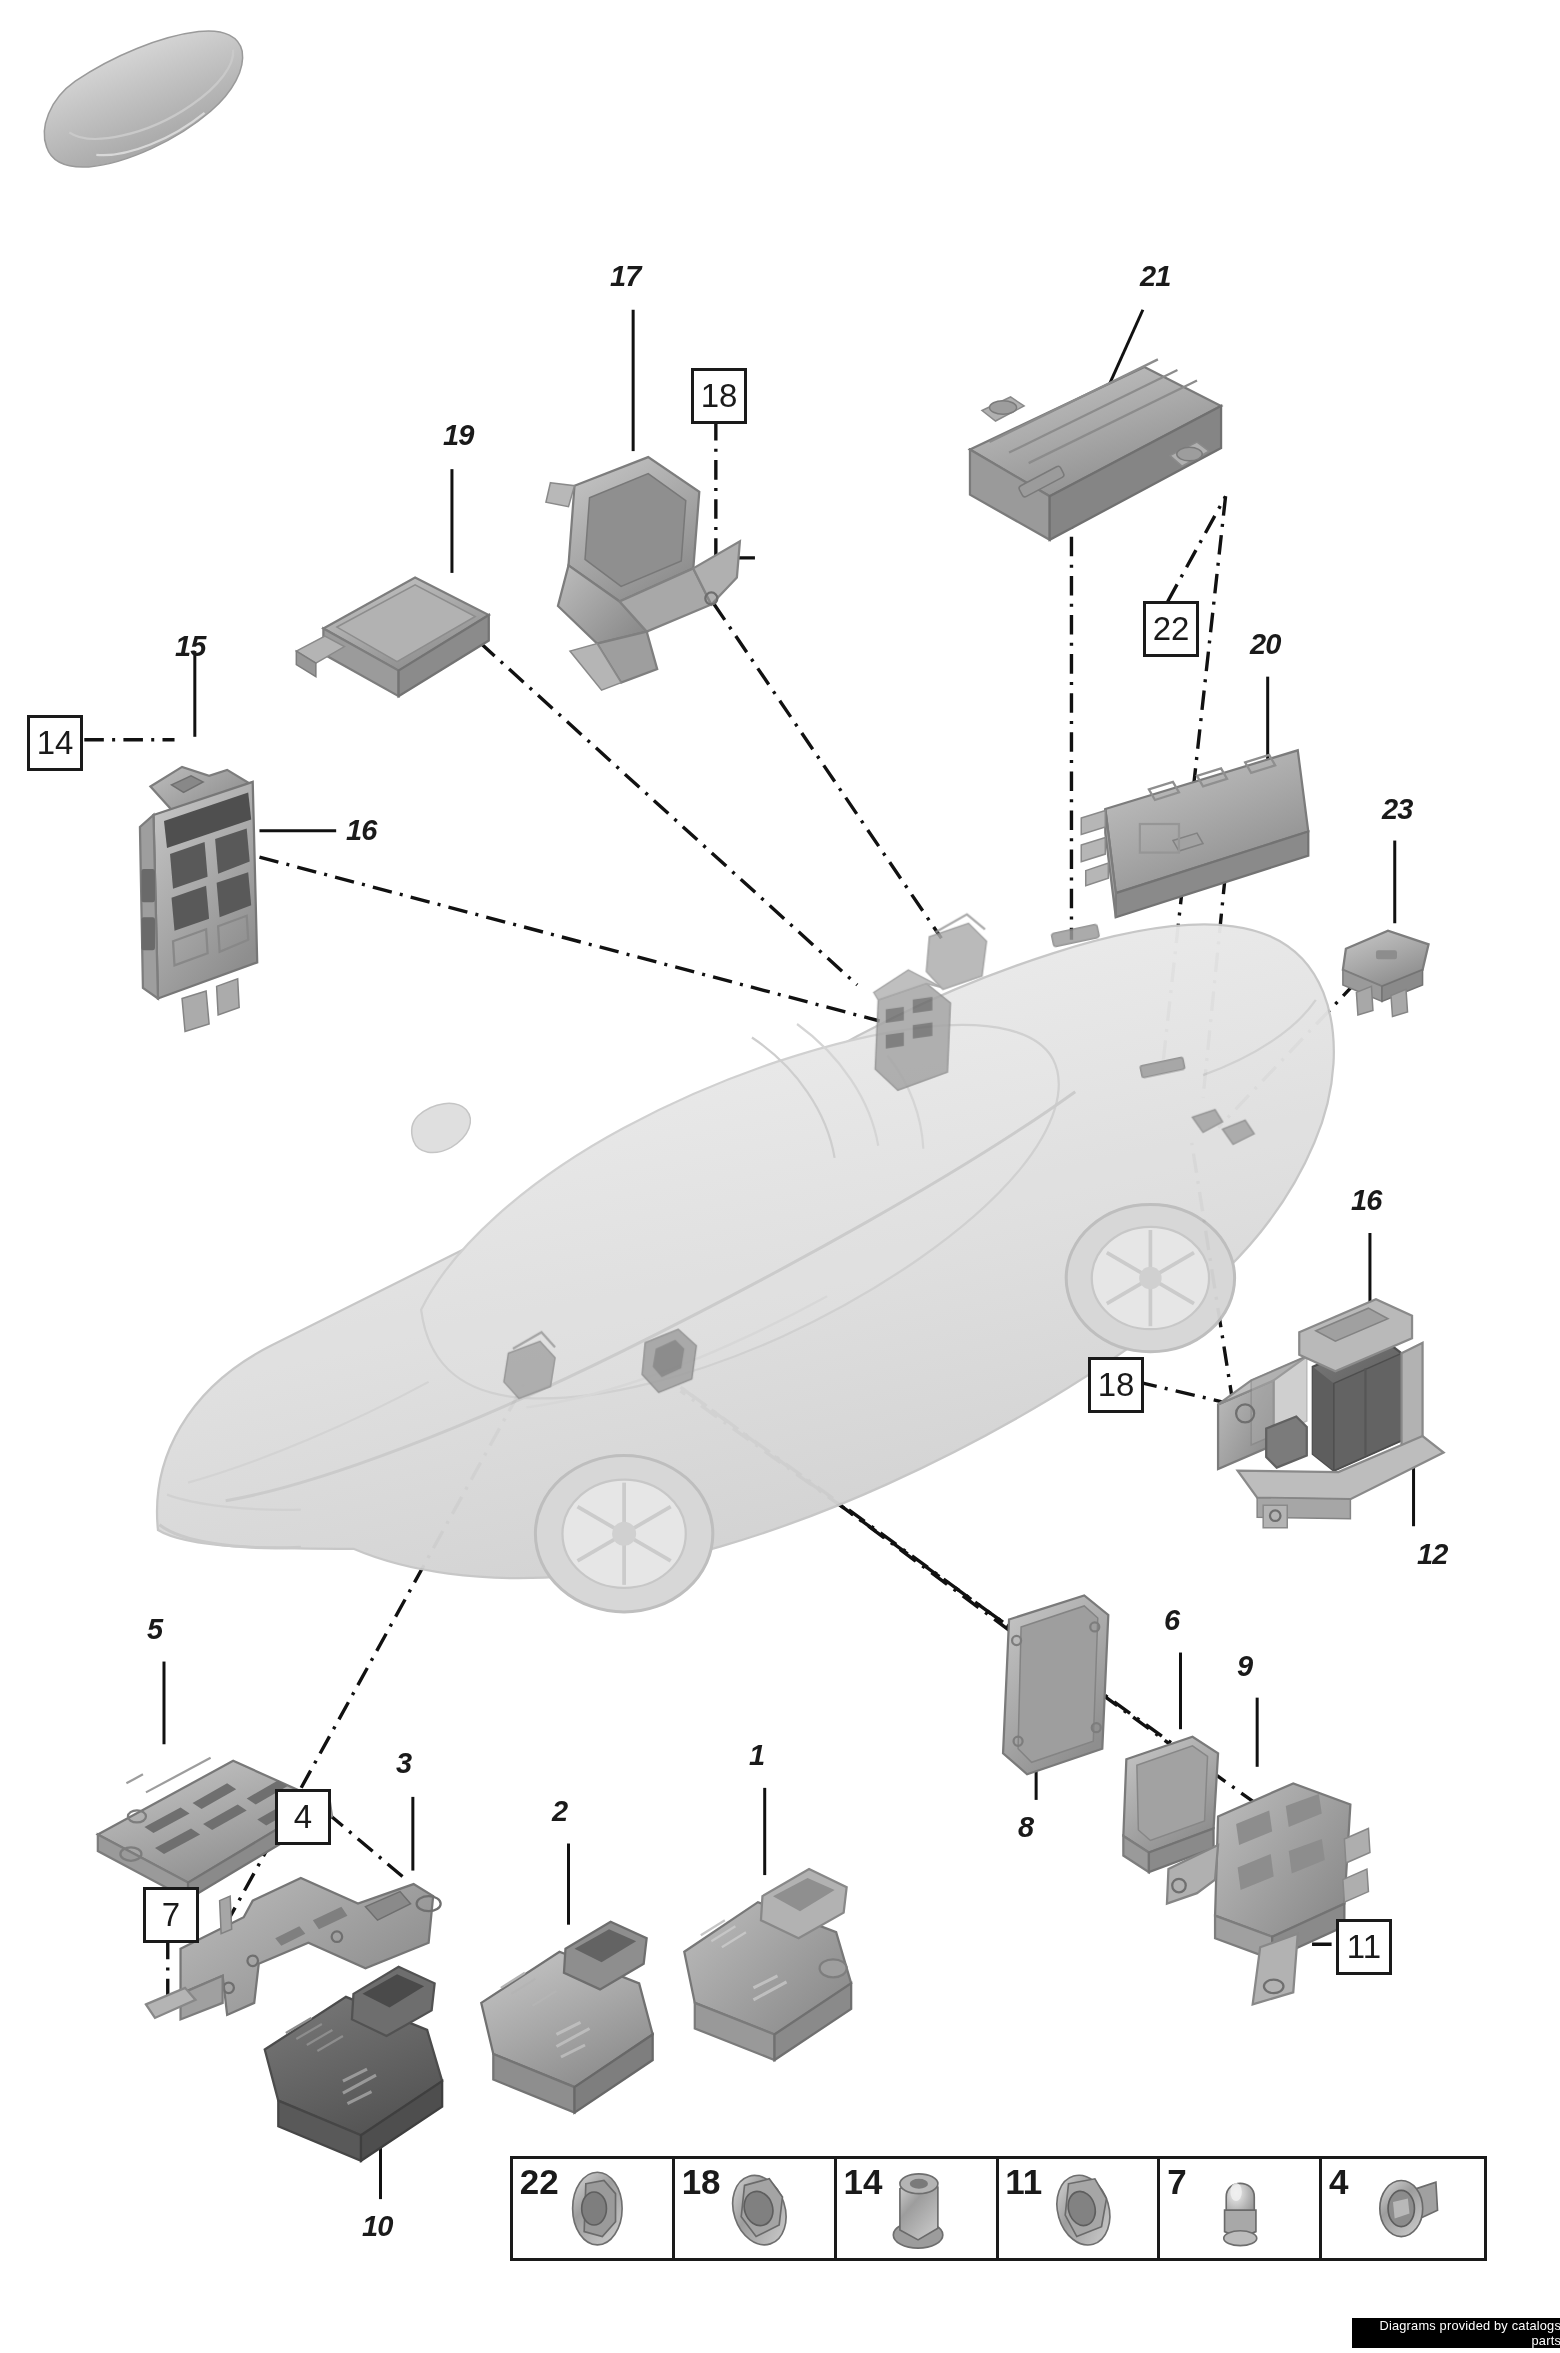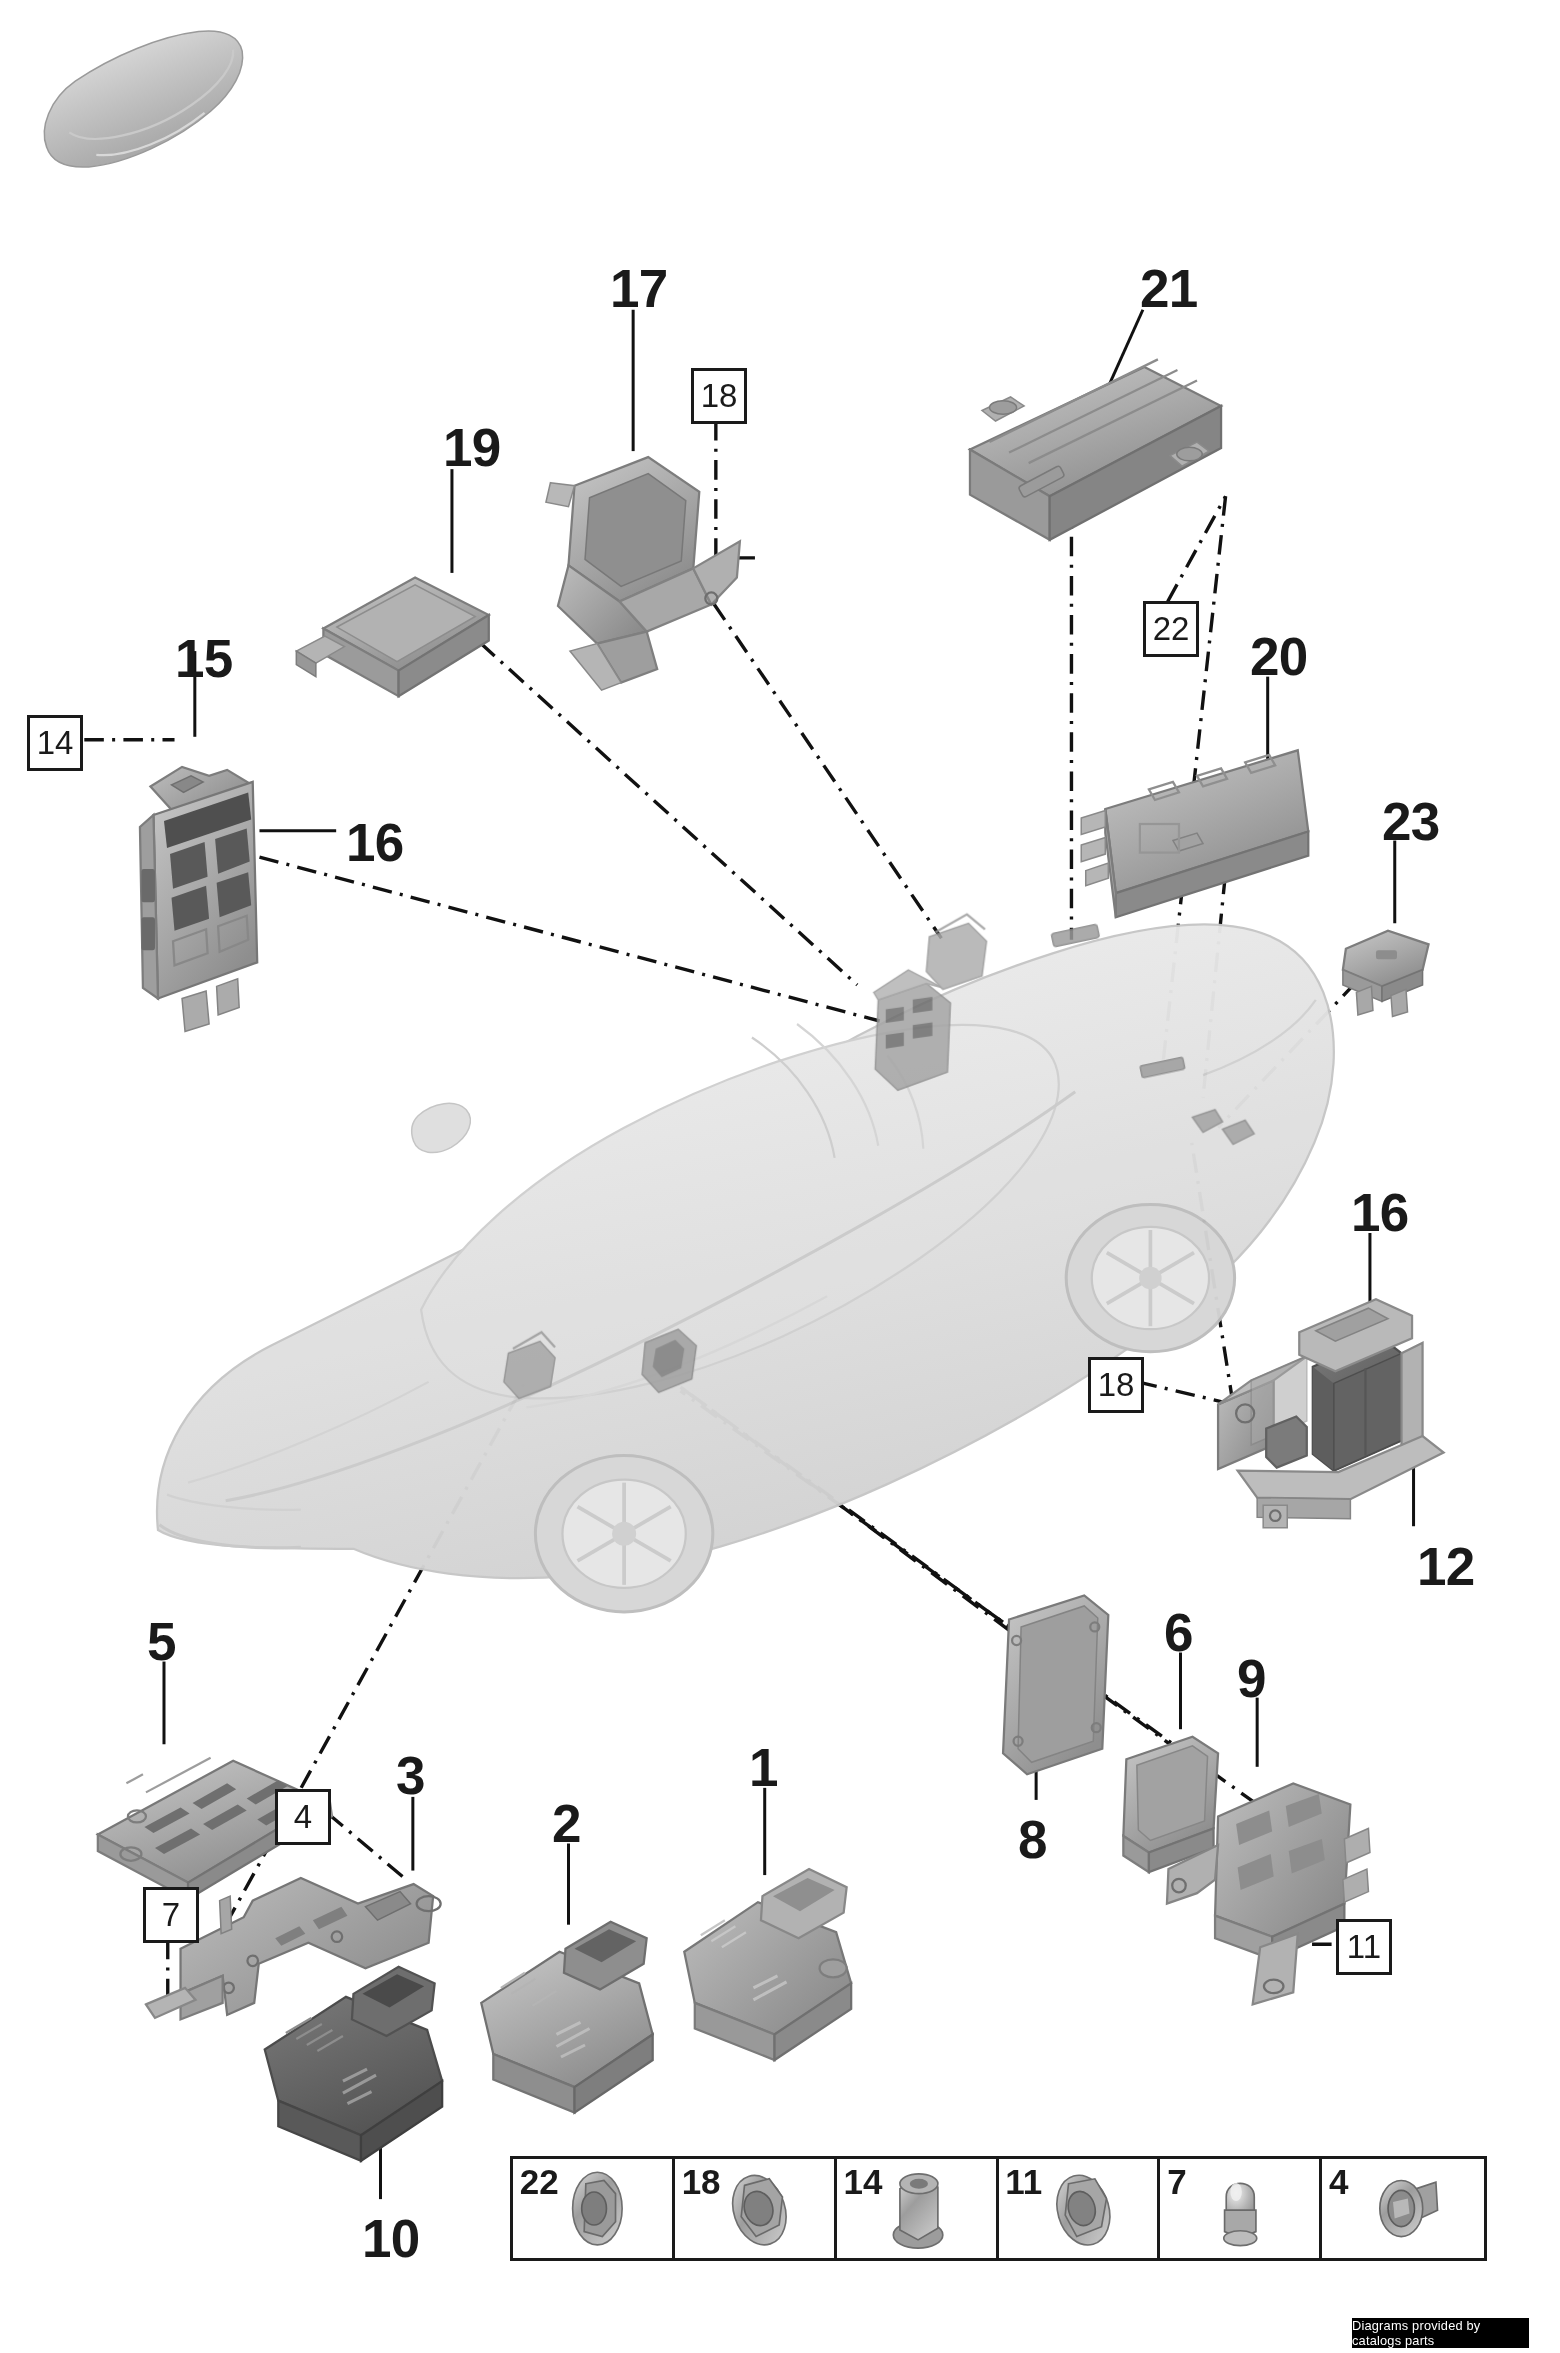--- a/index.html
+++ b/index.html
@@ -2,21 +2,21 @@
 <html style="font-size:12px"><head>
 <meta charset="utf-8">
 <style>
   html,body{margin:0;padding:0;background:#fff;}
   body{width:1561px;height:2354px;position:relative;overflow:hidden;
        font-family:"Liberation Sans",sans-serif;}
   #stage{position:absolute;left:0;top:0;width:1561px;height:2354px;}
   svg.layer{position:absolute;left:0;top:0;width:1561px;height:2354px;overflow:visible;}
   .lbl{position:absolute;font-weight:bold;color:#1a1a1a;line-height:1;
        font-family:"Liberation Sans",sans-serif;white-space:nowrap;}
-  .lbl.plain{font-size:53px;letter-spacing:-0.8px;}
+  .lbl.plain{font-size:29px;letter-spacing:-0.8px;font-style:italic;}
   .boxlbl{position:absolute;border:3px solid #1a1a1a;background:#fff;
           display:flex;align-items:center;justify-content:center;
           font-size:33px;font-weight:400;color:#1a1a1a;
           font-family:"Liberation Sans",sans-serif;}
   #legend{position:absolute;border:3.8px solid #1a1a1a;background:#fff;
           display:flex;box-sizing:border-box;}
   .lcell{position:relative;border-right:3px solid #1a1a1a;box-sizing:border-box;
          height:100%;display:flex;align-items:center;justify-content:center;}
   .lcell:last-child{border-right:none;}
   .lnum{position:absolute;left:6.8px;top:3px;font-size:35px;font-weight:bold;
@@ -552,16 +552,16 @@
       <span class="lnum">4</span>
       <svg class="lfig" viewBox="0 0 120 120">
         <path d="M70 38 L100 28 L102 62 L72 76 Z" fill="#a0a0a0" stroke="#6c6c6c" stroke-width="2"></path>
         <ellipse cx="58" cy="60" rx="26" ry="34" fill="url(#gSteel)" stroke="#6a6a6a" stroke-width="2"></ellipse>
         <ellipse cx="58" cy="60" rx="16" ry="22" fill="#8c8c8c" stroke="#5e5e5e" stroke-width="2"></ellipse>
         <path d="M48 52 L66 48 L68 66 L50 72 Z" fill="#b8b8b8"></path>
       </svg>
     </div>
   </div>
 
-  <div id="wm" style="left:1352px;top:2318px;width:177px;height:30px;">Diagrams provided by catalogs parts</div>
+  <div id="wm" style="left:1352px;top:2318px;width:209px;height:30px;text-align:right;">Diagrams provided by catalogs parts</div>
 
 </div>
 
 
 </body></html>

